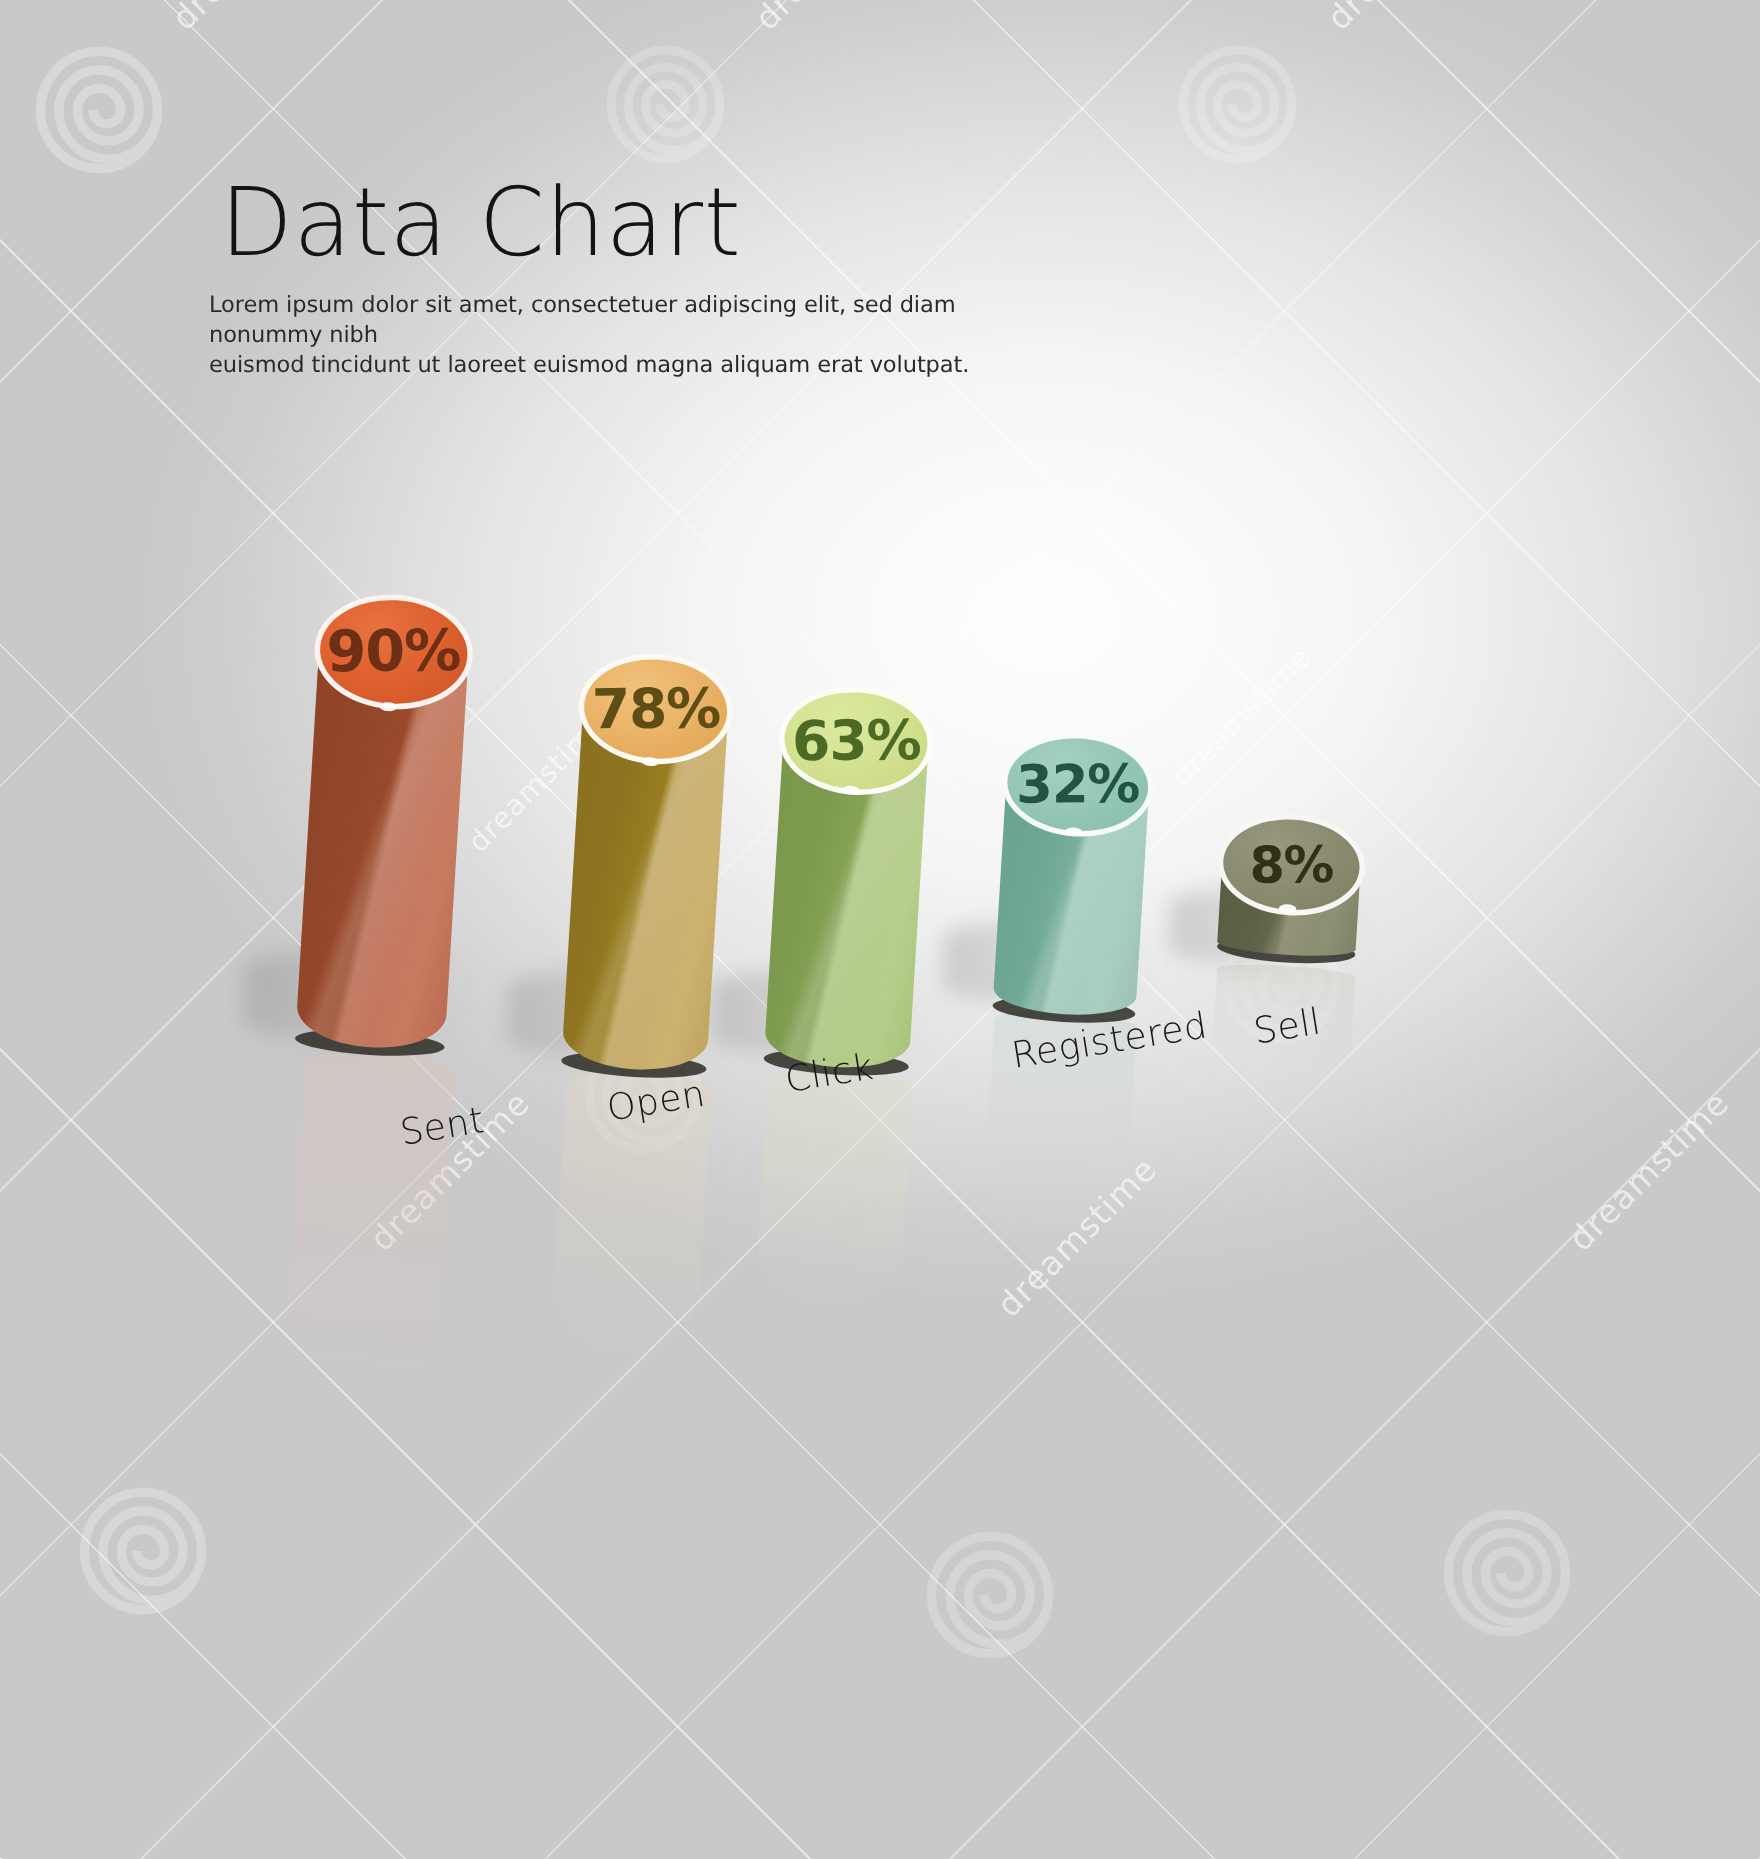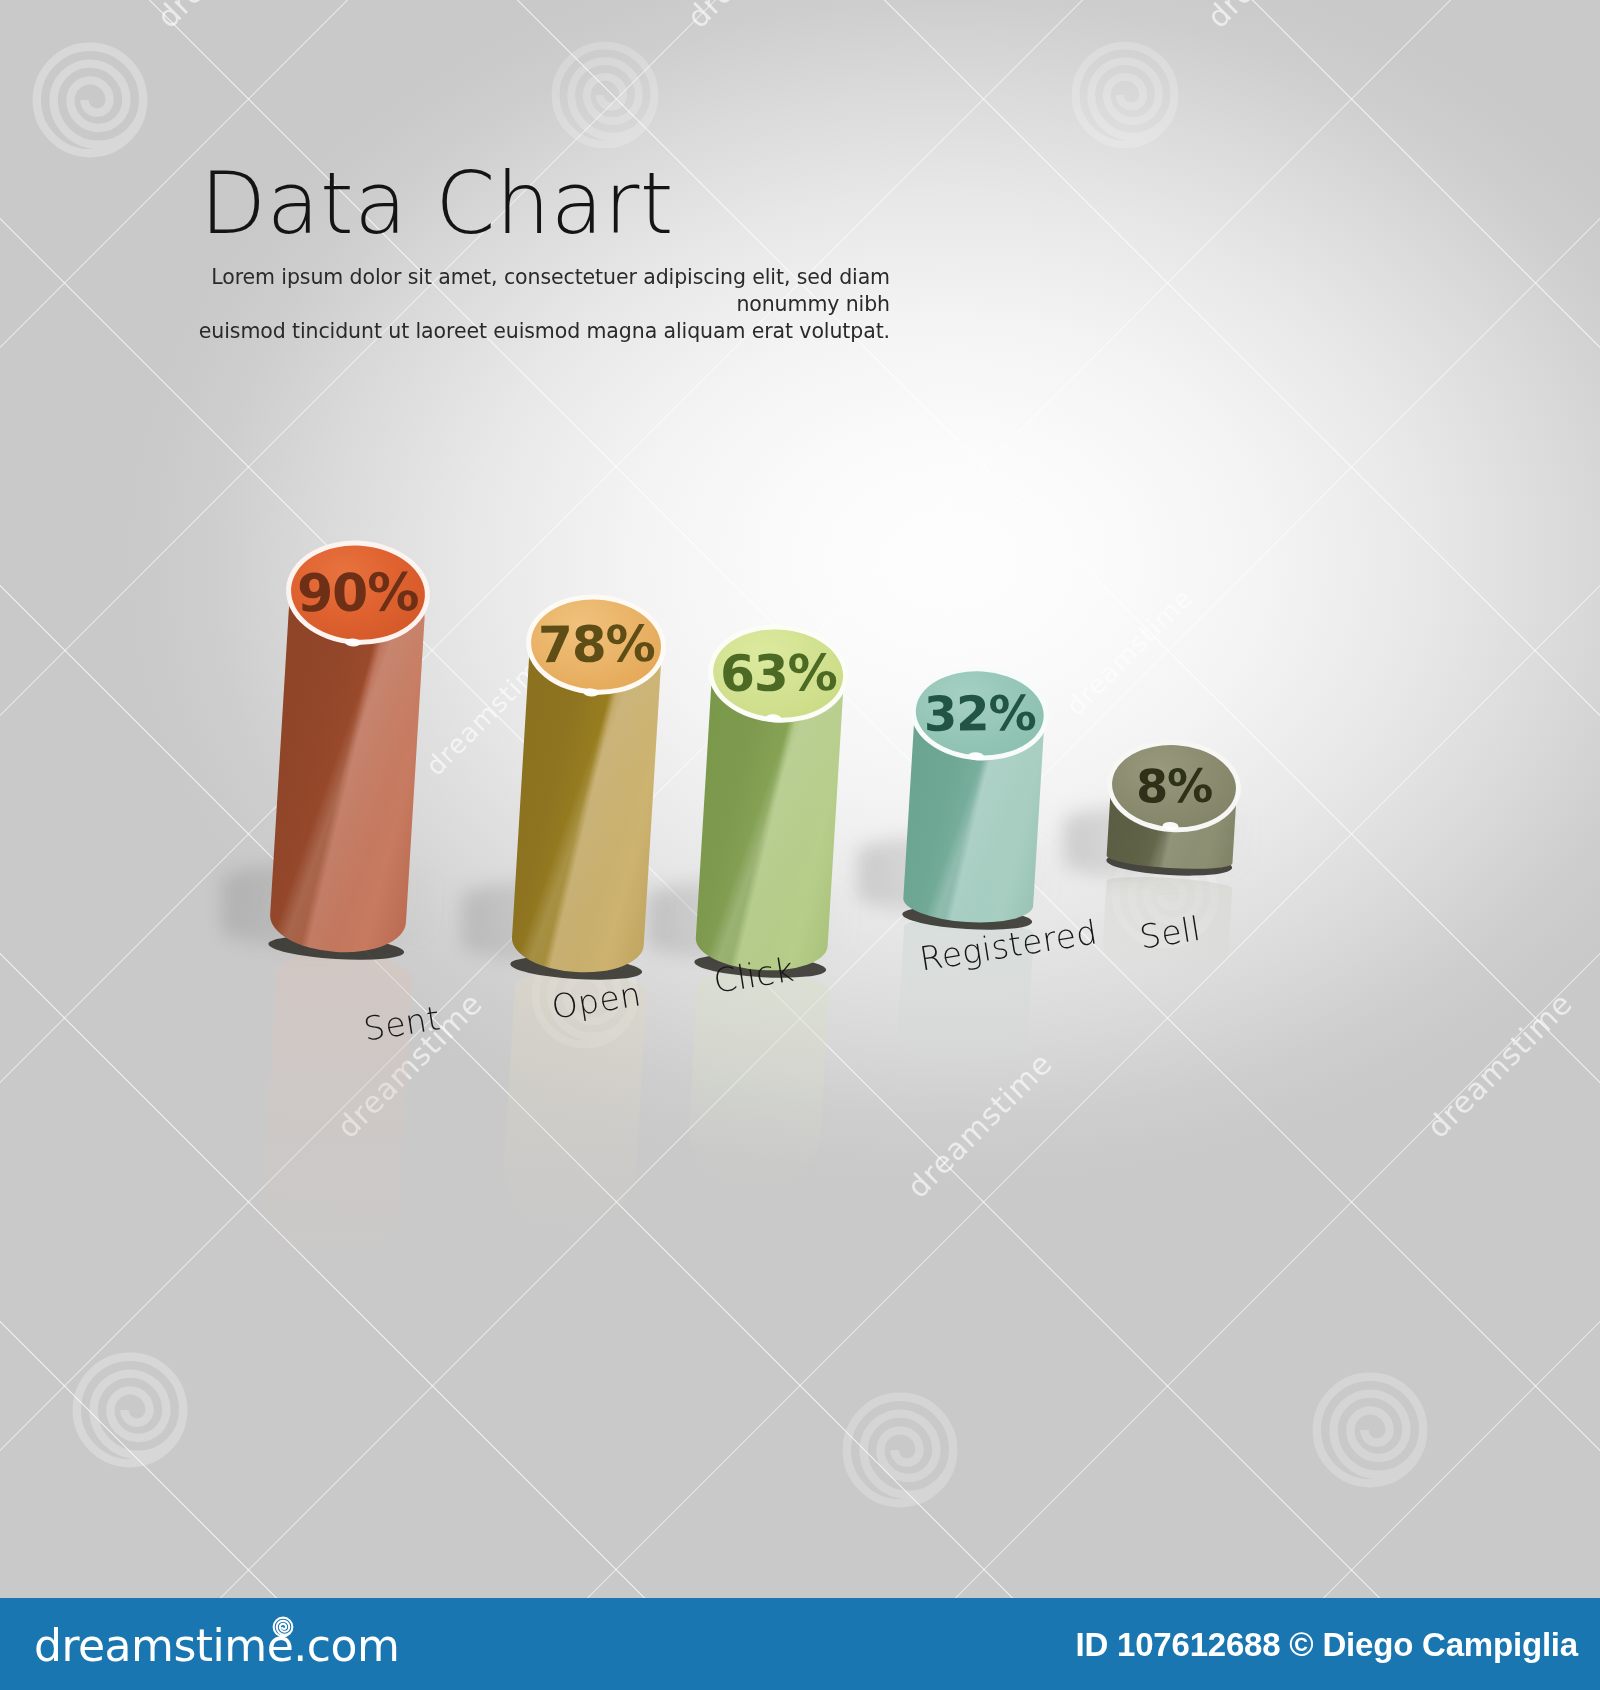--- a/index.html
+++ b/index.html
@@ -38,21 +38,21 @@
   #header{position:absolute;left:188px;top:148px;}
   #title{
     font-family:"DejaVu Sans", sans-serif;
     font-weight:300;font-size:86px;line-height:1;
     color:#141414;letter-spacing:.5px;margin:12px;
   }
   #subtitle{
     margin:18px 0 0 2px;
     font-family:"DejaVu Sans", sans-serif;
     font-size:20.5px;line-height:1.32;color:#2a2a2a;
-    max-width:700px;letter-spacing:-.1px;text-align:right;
+    max-width:700px;letter-spacing:-.1px;
   }
 
   
   #chart{position:absolute;left:0;top:0;width:1600px;height:1690px;}
   .bar-group{position:absolute;}
 
   .shadow-cast{
     position:absolute;
     background:linear-gradient(100deg, rgba(120,120,120,.30), rgba(150,150,150,.05) 70%, rgba(0,0,0,0));
     filter:blur(9px);
@@ -276,21 +276,14 @@
                     background:radial-gradient(ellipse at 38% 30%, #989a7e 0%, #8b8c70 45%, #7e8063 100%);">
           <span class="pct" style="font-size:46px;color:#2e3018;">8%</span>
         </div>
         <div class="cyl-rim-nub" style="left:54px;top:50px;"></div>
       </div>
       <div class="cat-label" style="left:1140px;top:918px;">Sell</div>
     </div>
 
   </div>
 
-  <div id="footer">
-    <div id="ds-logo">dreamstime.com</div>
-    <svg id="ds-spiral" width="26" height="26" viewBox="0 0 100 100">
-      <path d="M50 14 A36 36 0 1 1 14 50 A36 36 0 1 1 86 50 A24 24 0 1 1 26 50 A24 24 0 1 1 74 50 A12 12 0 1 1 38 50 A12 12 0 1 1 62 50 A3 3 0 1 1 47 50" fill="none" stroke="#ffffff" stroke-width="8"></path>
-    </svg>
-    <div id="credit">ID 107612688 © Diego Campiglia</div>
-  </div>
 
 </div>
 
 </body></html>

